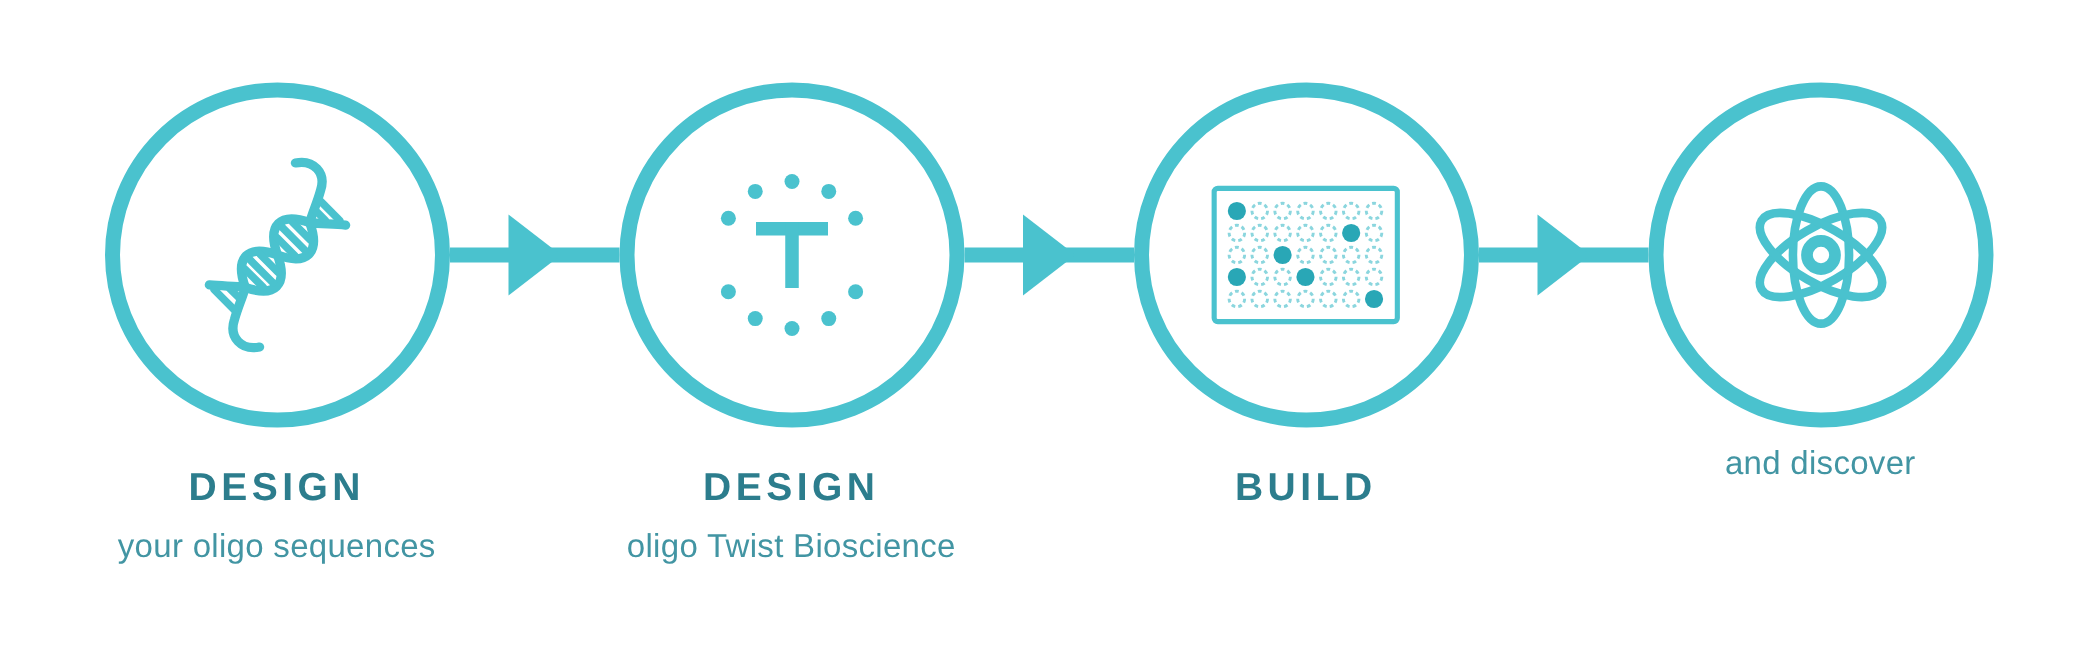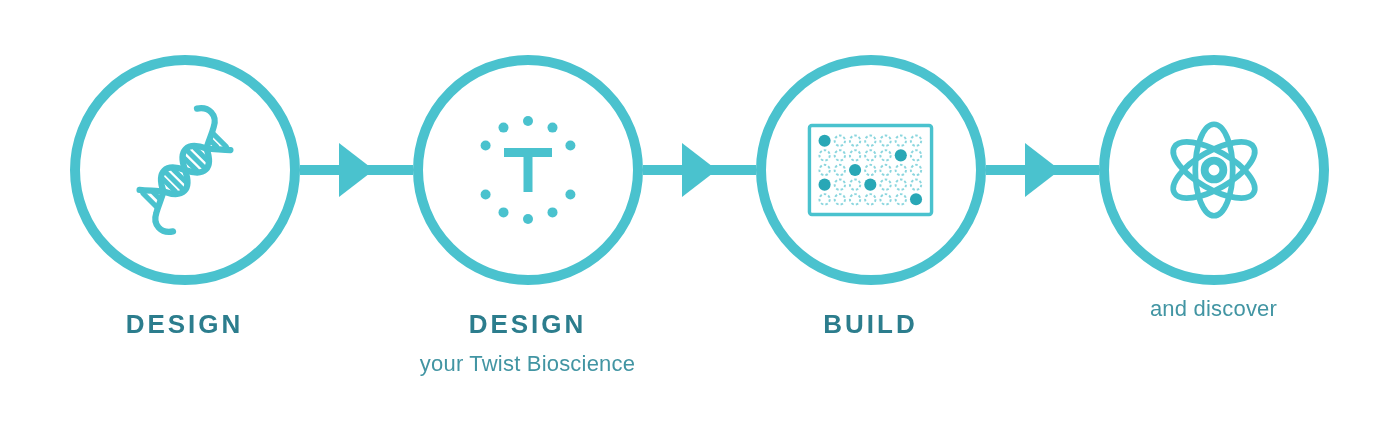--- a/index.html
+++ b/index.html
@@ -77,20 +77,21 @@
             <line x1="62" y1="47.5" x2="62" y2="62.5"></line>
             <line x1="68.5" y1="45.3" x2="68.5" y2="64.8"></line>
             <line x1="75" y1="47.5" x2="75" y2="62.5"></line>
             <line x1="89.5" y1="52" x2="89.5" y2="60.5"></line>
             <line x1="95.5" y1="49.5" x2="95.5" y2="66.5"></line>
           </g>
         </g>
       </svg>
     </div>
     <div class="step-title">DESIGN</div>
+    <div class="step-subtitle">your oligo sequences</div>
   </div>
 
   <div class="connector connector-1">
     <div class="connector-line"></div>
     <div class="connector-head"></div>
   </div>
 
   <div class="step step-1">
     <div class="circle">
       <svg width="110" height="110" viewBox="0 0 110 110">
@@ -106,21 +107,21 @@
             <circle cx="79.5" cy="97.4" r="5"></circle>
             <circle cx="97.4" cy="79.5" r="5"></circle>
           </g>
         <g fill="var(--primary)">
           <rect x="31" y="33" width="48" height="9"></rect>
           <rect x="50.5" y="33" width="9" height="44"></rect>
         </g>
       </svg>
     </div>
     <div class="step-title">DESIGN</div>
-    <div class="step-subtitle">your Twist Bioscience</div>
+    <div class="step-subtitle">oligo Twist Bioscience</div>
   </div>
 
   <div class="connector connector-2">
     <div class="connector-line"></div>
     <div class="connector-head"></div>
   </div>
 
   <div class="step step-2">
     <div class="circle">
       <svg width="127" height="94" viewBox="0 0 130 96">

